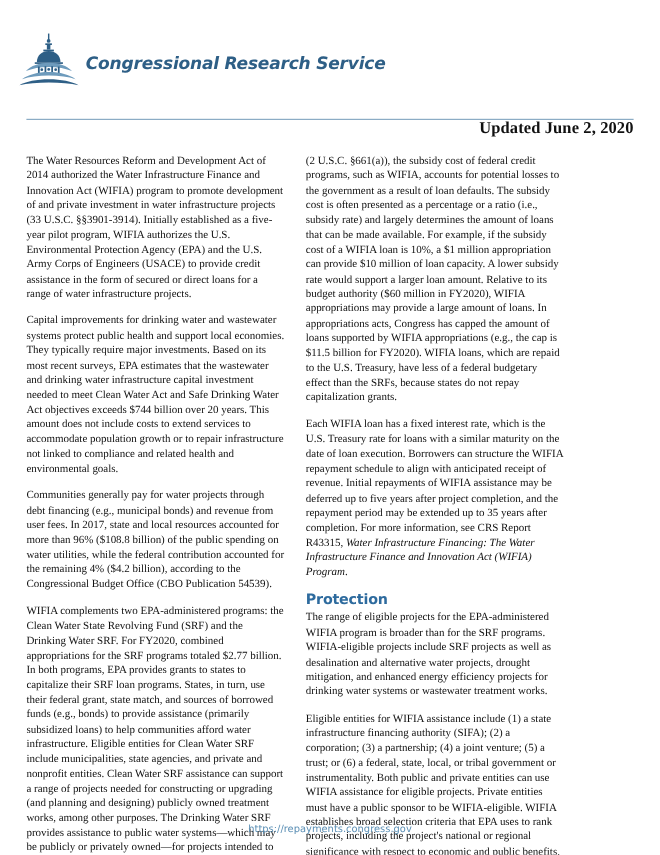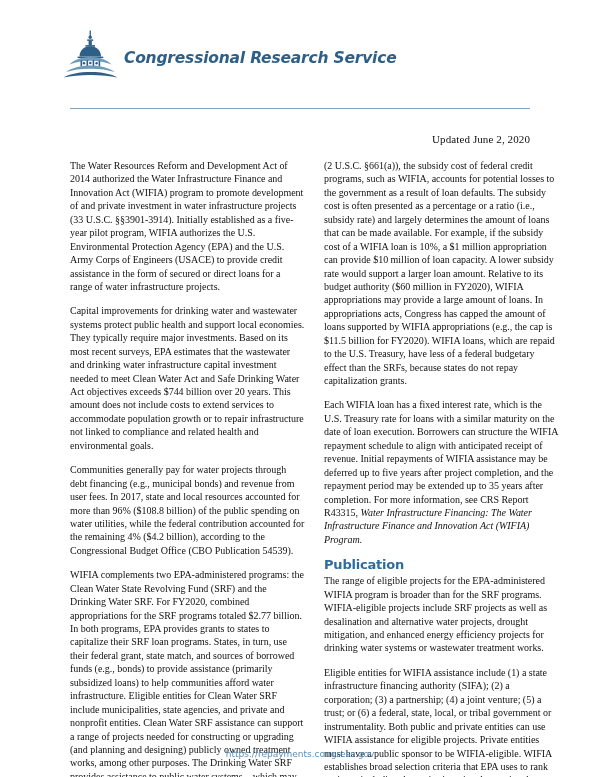--- a/index.html
+++ b/index.html
@@ -13,21 +13,21 @@
     font-family: "Liberation Serif", serif;
     color: #111111;
     position: relative;
     overflow: hidden;
   }
   .page {
     width: 600px;
     height: 777px;
     position: relative;
     box-sizing: border-box;
-    padding: 0 70px;
+    padding: 0 24px;
   }
 
   
   .masthead {
     position: relative;
     height: 62px;
     padding-top: 32px;
     display: flex;
     align-items: flex-start;
   }
@@ -75,23 +75,24 @@
     line-height: 1.15;
   }
   .rule {
     border-top: 1.3px solid #7FA3BF;
     margin-top: 14px;
   }
 
   
   .date-line {
     text-align: right;
-    font-size: 11px;
-    margin-top: 24px;
+    font-size: 15px;
+    margin-top: 0;
     letter-spacing: 0.1px;
+    font-weight: bold;
   }
   .doc-title {
     font-family: "Liberation Serif", serif;
     font-weight: bold;
     font-size: 20.5px;
     margin-top: 9px;
     letter-spacing: -0.1px;
     color: #000000;
   }
 
@@ -195,21 +196,21 @@
       <p class="body">Communities generally pay for water projects through debt financing (e.g., municipal bonds) and revenue from user fees. In 2017, state and local resources accounted for more than 96% ($108.8 billion) of the public spending on water utilities, while the federal contribution accounted for the remaining 4% ($4.2 billion), according to the Congressional Budget Office (CBO Publication 54539).</p>
       <p class="body">WIFIA complements two EPA-administered programs: the Clean Water State Revolving Fund (SRF) and the Drinking Water SRF. For FY2020, combined appropriations for the SRF programs totaled $2.77 billion. In both programs, EPA provides grants to states to capitalize their SRF loan programs. States, in turn, use their federal grant, state match, and sources of borrowed funds (e.g., bonds) to provide assistance (primarily subsidized loans) to help communities afford water infrastructure. Eligible entities for Clean Water SRF include municipalities, state agencies, and private and nonprofit entities. Clean Water SRF assistance can support a range of projects needed for constructing or upgrading (and planning and designing) publicly owned treatment works, among other purposes. The Drinking Water SRF provides assistance to public water systems—which may be publicly or privately owned—for projects intended to facilitate Safe Drinking Water Act compliance or further health protection objectives.</p>
 
     </div>
 
     <div class="col">
       <p class="body">(2 U.S.C. §661(a)), the subsidy cost of federal credit programs, such as WIFIA, accounts for potential losses to the government as a result of loan defaults. The subsidy cost is often presented as a percentage or a ratio (i.e., subsidy rate) and largely determines the amount of loans that can be made available. For example, if the subsidy cost of a WIFIA loan is 10%, a $1 million appropriation can provide $10 million of loan capacity. A lower subsidy rate would support a larger loan amount. Relative to its budget authority ($60 million in FY2020), WIFIA appropriations may provide a large amount of loans. In appropriations acts, Congress has capped the amount of loans supported by WIFIA appropriations (e.g., the cap is $11.5 billion for FY2020). WIFIA loans, which are repaid to the U.S. Treasury, have less of a federal budgetary effect than the SRFs, because states do not repay capitalization grants.</p>
 
       <p class="body"><span>Each WIFIA loan has a fixed interest rate, which is the U.S. Treasury rate for loans with a similar maturity on the date of loan execution. Borrowers can structure the WIFIA repayment schedule to align with anticipated receipt of revenue. Initial repayments of WIFIA assistance may be deferred up to five years after project completion, and the repayment period may be extended up to 35 years after completion. For more information, see CRS Report R43315, </span><span class="it">Water Infrastructure Financing: The Water Infrastructure Finance and Innovation Act (WIFIA) Program</span><span>.</span></p>
 
-      <h2 class="section">Publication</h2>
+      <h2 class="section">Protection</h2>
       <p class="body">The range of eligible projects for the EPA-administered WIFIA program is broader than for the SRF programs. WIFIA-eligible projects include SRF projects as well as desalination and alternative water projects, drought mitigation, and enhanced energy efficiency projects for drinking water systems or wastewater treatment works.</p>
 
       <p class="body"><span>Eligible entities for WIFIA assistance include (1) a state infrastructure financing authority (SIFA); (2) a corporation; (3) a partnership; (4) a joint venture; (5) a trust; or (6) a federal, state, local, or tribal government or instrumentality. Both public and private entities can use WIFIA assistance for eligible projects. Private entities must have a public sponsor to be WIFIA-eligible. WIFIA establishes broad selection criteria that EPA uses to rank projects, including the project's national or regional significance with respect to economic and public benefits, creditworthiness, and readiness. To be eligible for WIFIA, projects must generally exceed $20 million in cost. For </span></p>
     </div>
   </div>
 
   <div class="footer">
     <a class="footer-link" href="#">https://repayments.congress.gov</a>
   </div>
 

